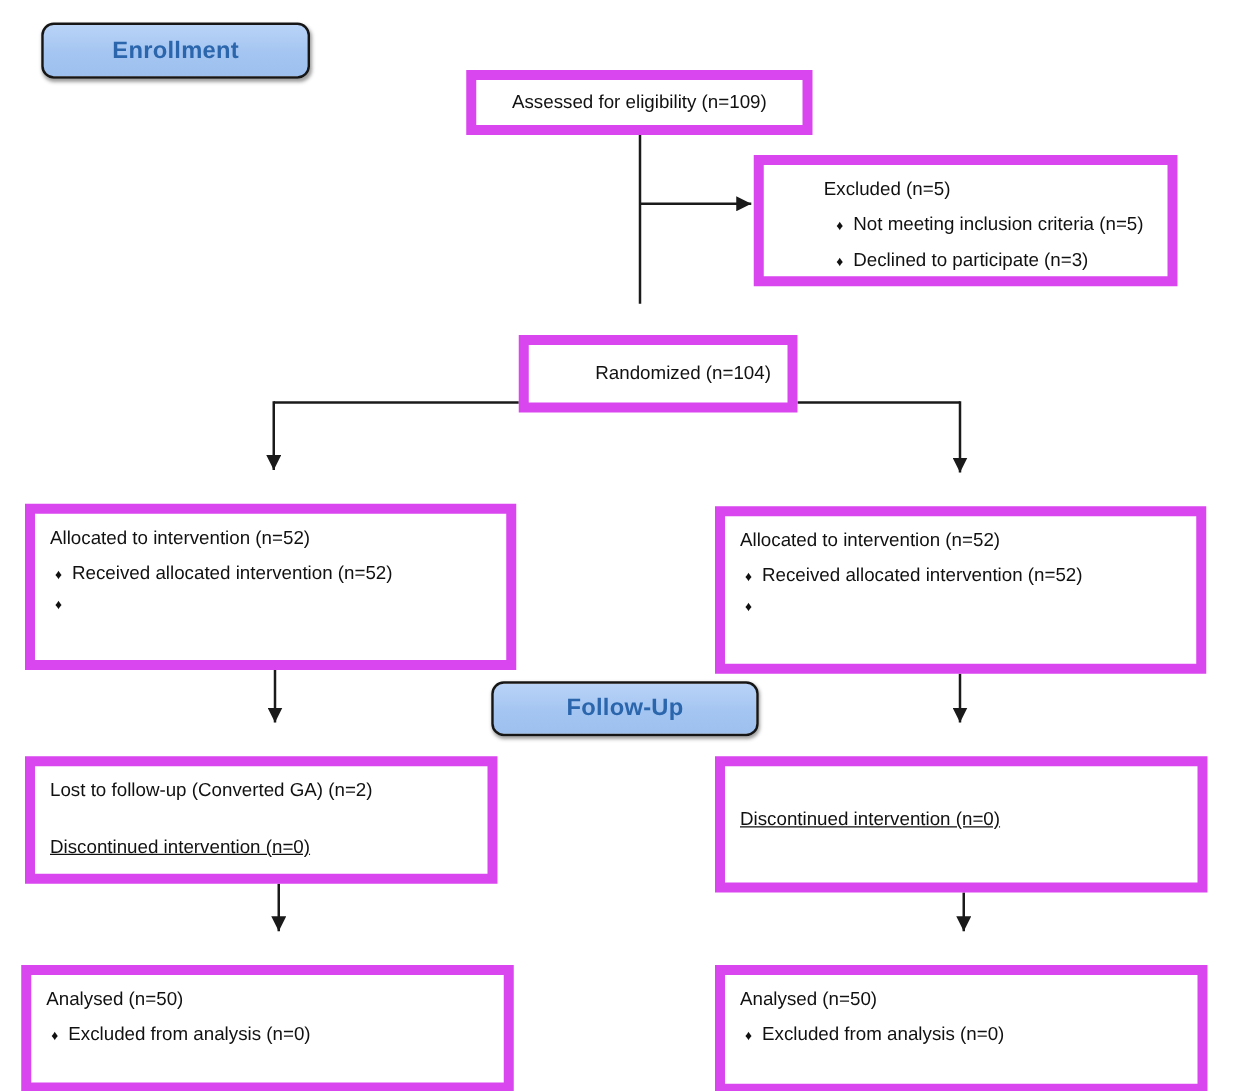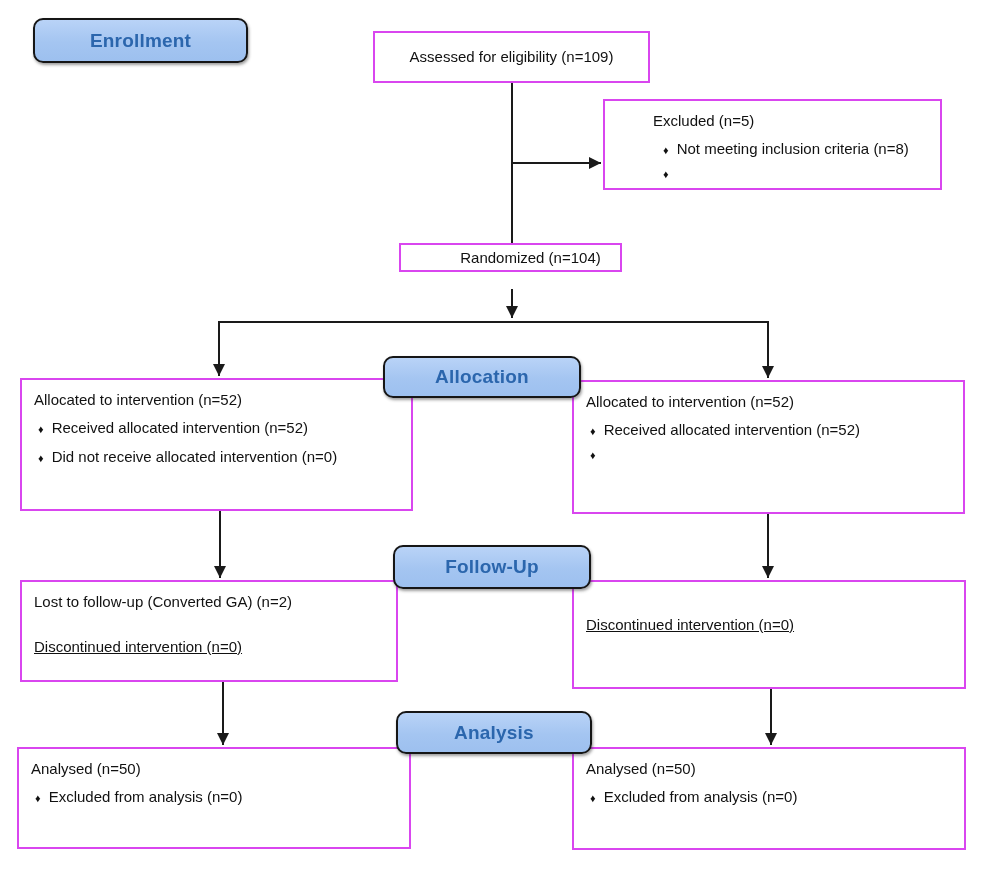--- a/index.html
+++ b/index.html
@@ -18,25 +18,26 @@
     z-index: 0;
   }
   .cline {
     stroke: #1a1a1a;
     stroke-width: 2;
     fill: none;
   }
   .node {
     position: absolute;
     background: #ffffff;
-    border: 2px solid #d946ef;
+    border: 8px solid #d946ef;
     box-sizing: border-box;
     z-index: 1;
     font-size: 15px;
     line-height: 1.45;
+    margin-top: 25px;
   }
   .node.center {
     display: flex;
     align-items: center;
     justify-content: center;
     text-align: center;
   }
   .node.pad { padding: 9px 12px; }
   .title { margin: 0 0 6px 0; }
   .bullet-line {
@@ -96,58 +97,52 @@
     <path class="cline" d="M220,511 V578" marker-end="url(#arr)"></path>
     <path class="cline" d="M768,514 V578" marker-end="url(#arr)"></path>
 
     <path class="cline" d="M223,682 V745" marker-end="url(#arr)"></path>
     <path class="cline" d="M771,687 V745" marker-end="url(#arr)"></path>
   </svg>
 
   <div class="badge" style="left:33px; top:18px; width:215px; height:45px;">
     <span>Enrollment</span>
   </div>
-  <div class="badge" style="left:383px; top:356px; width:198px; height:42px;">
-    <span>Allocation</span>
-  </div>
-  <div class="badge" style="left:393px; top:545px; width:198px; height:44px;">
+  <div class="badge" style="left:393px; top:545px; width:214px; height:44px;">
     <span>Follow-Up</span>
-  </div>
-  <div class="badge" style="left:396px; top:711px; width:196px; height:43px;">
-    <span>Analysis</span>
   </div>
 
   <div class="node center" style="left:373px; top:31px; width:277px; height:52px;">
     <span>Assessed for eligibility (n=109)</span>
   </div>
 
-  <div class="node pad excluded-box" style="left:603px; top:99px; width:339px; height:91px;padding-left:48px;">
+  <div class="node pad excluded-box" style="left:603px; top:99px; width:339px; height:105px;padding-left:48px;">
     <div class="title">Excluded (n=5)</div>
     <div class="bullet-line">
       <span class="bullet">♦</span>
-      <span>Not meeting inclusion criteria (n=8)</span>
+      <span>Not meeting inclusion criteria (n=5)</span>
     </div>
     <div class="bullet-line">
       <span class="bullet">♦</span>
+      <span>Declined to participate (n=3)</span>
     </div>
   </div>
 
-  <div class="node center" style="left:399px; top:243px; width:223px; height:29px;padding-left:40px;">
+  <div class="node center" style="left:415px; top:243px; width:223px; height:62px;padding-left:40px;">
     <span>Randomized (n=104)</span>
   </div>
 
   <div class="node pad" style="left:20px; top:378px; width:393px; height:133px;">
     <div class="title">Allocated to intervention (n=52)</div>
     <div class="bullet-line">
       <span class="bullet">♦</span>
       <span>Received allocated intervention (n=52)</span>
     </div>
     <div class="bullet-line">
       <span class="bullet">♦</span>
-      <span>Did not receive allocated intervention (n=0)</span>
     </div>
   </div>
 
   <div class="node pad" style="left:572px; top:380px; width:393px; height:134px;">
     <div class="title">Allocated to intervention (n=52)</div>
     <div class="bullet-line">
       <span class="bullet">♦</span>
       <span>Received allocated intervention (n=52)</span>
     </div>
     <div class="bullet-line">

